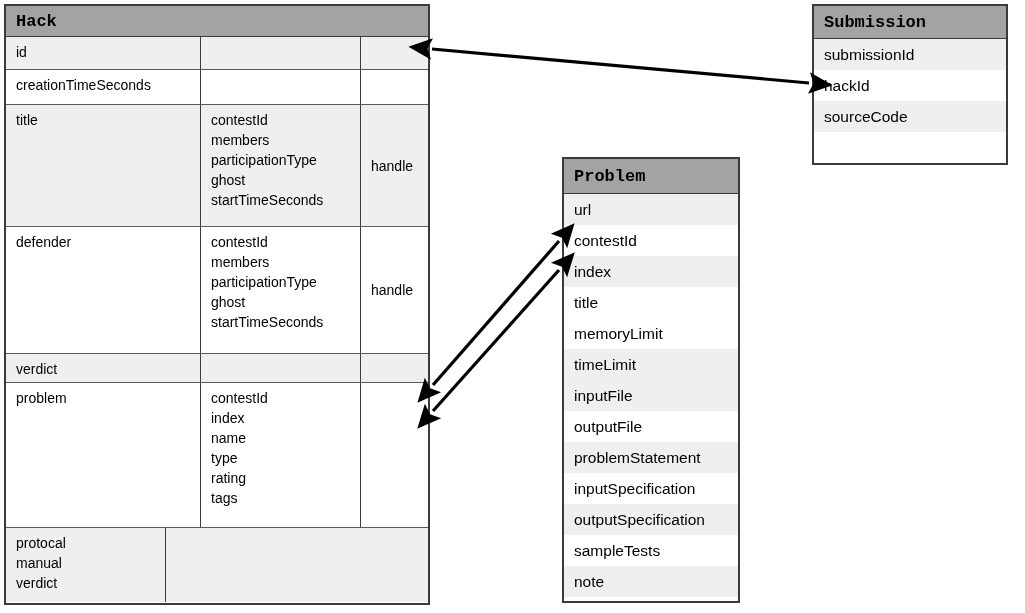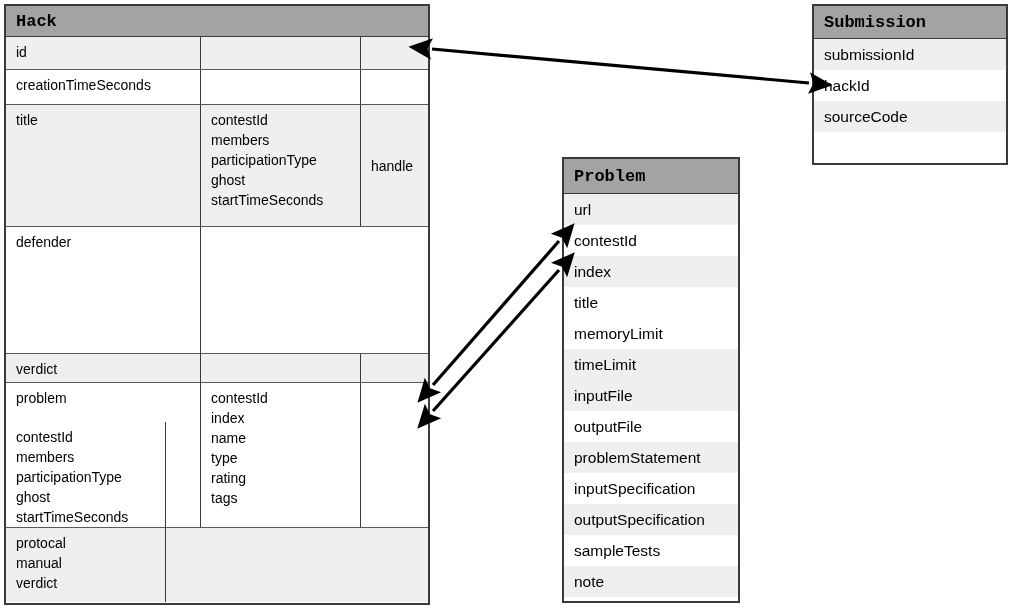--- a/index.html
+++ b/index.html
@@ -118,21 +118,21 @@
       <div class="hack-row shade" style="height:122px;">
         <div class="cell c1">title</div>
         <div class="cell c2">contestId
 members
 participationType
 ghost
 startTimeSeconds</div>
         <div class="cell c3" style="display:flex;align-items:center;">handle</div>
       </div>
 
-      <div class="hack-row plain" style="height:127px;flex-direction:column;">
+      <div class="hack-row plain" style="height:127px;">
         <div class="cell c1">defender</div>
         <div class="cell c2">contestId
 members
 participationType
 ghost
 startTimeSeconds</div>
         <div class="cell c3" style="display:flex;align-items:center;">handle</div>
       </div>
 
       <div class="hack-row shade" style="height:29px;">

